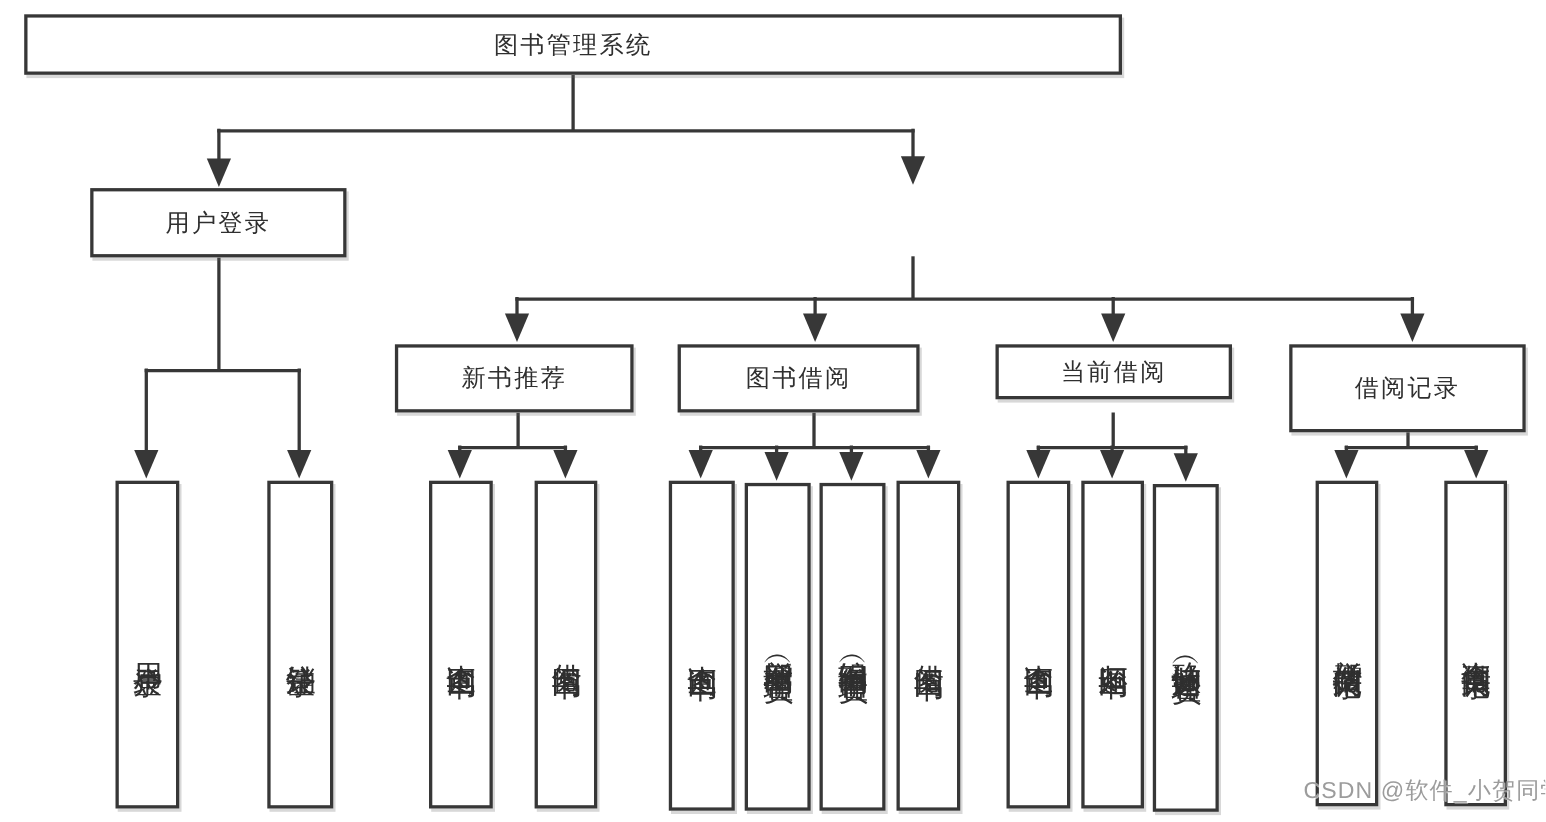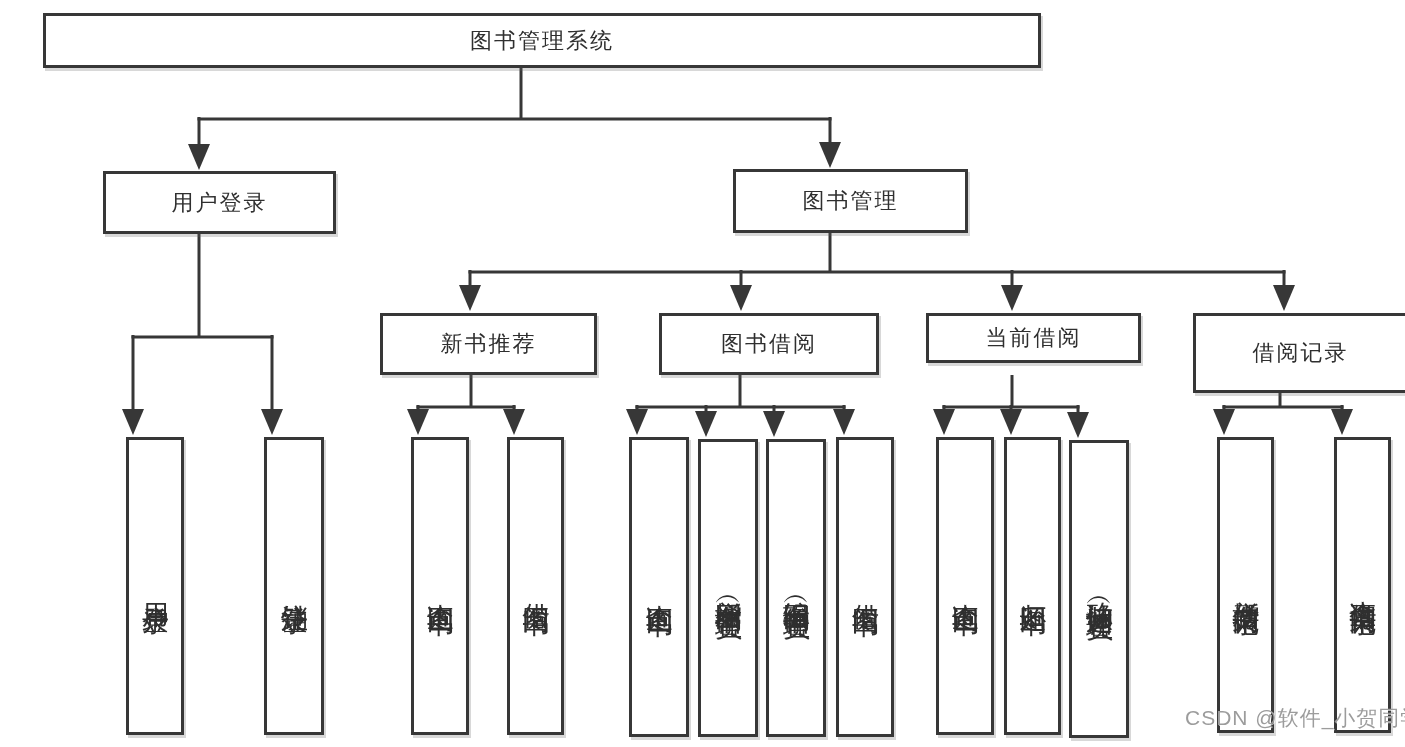--- a/index.html
+++ b/index.html
@@ -36,21 +36,20 @@
     border: 3px solid var(--line);
     background: var(--box-bg);
     color: var(--text);
     display: flex;
     align-items: center;
     justify-content: center;
     font-size: 22px;
     letter-spacing: 2px;
     box-shadow: 2px 3px 0 rgba(100,100,100,0.25);
     white-space: nowrap;
-    margin-left: 21px;
   }
   .leaf {
     writing-mode: vertical-rl;
     text-orientation: mixed;
     font-size: 27px;
     letter-spacing: 2px;
     line-height: 1;
     white-space: normal;
   }
   .watermark {
@@ -166,24 +165,23 @@
       </g>
     <g class="arrow">
         <line x1="1342" y1="405" x2="1342" y2="413" class="wire"></line>
         <polygon points="1331,409 1353,409 1342,435" class="arrowhead"></polygon>
       </g>
   </svg>
 
   <div class="node" style="left:22px;top:13px;width:998px;height:55px">图书管理系统</div>
 
   <div class="node" style="left:82px;top:171px;width:233px;height:63px">用户登录</div>
-  <div class="node" style="left:712px;top:169px;width:235px;height:64px">图书管理</div>
 
   <div class="node" style="left:359px;top:313px;width:217px;height:62px">新书推荐</div>
-  <div class="node" style="left:638px;top:313px;width:220px;height:62px">图书借阅</div>
+  <div class="node" style="left:616px;top:313px;width:220px;height:62px">图书借阅</div>
   <div class="node" style="left:905px;top:313px;width:215px;height:50px">当前借阅</div>
   <div class="node" style="left:1172px;top:313px;width:215px;height:80px">借阅记录</div>
 
   <div class="node leaf" style="left:105px;top:437px;width:58px;height:298px">用户登录</div>
   <div class="node leaf" style="left:243px;top:437px;width:60px;height:298px">注销登录</div>
 
   <div class="node leaf" style="left:390px;top:437px;width:58px;height:298px">查询图书</div>
   <div class="node leaf" style="left:486px;top:437px;width:57px;height:298px">借阅图书</div>
 
   <div class="node leaf" style="left:608px;top:437px;width:60px;height:300px">查询图书</div>

